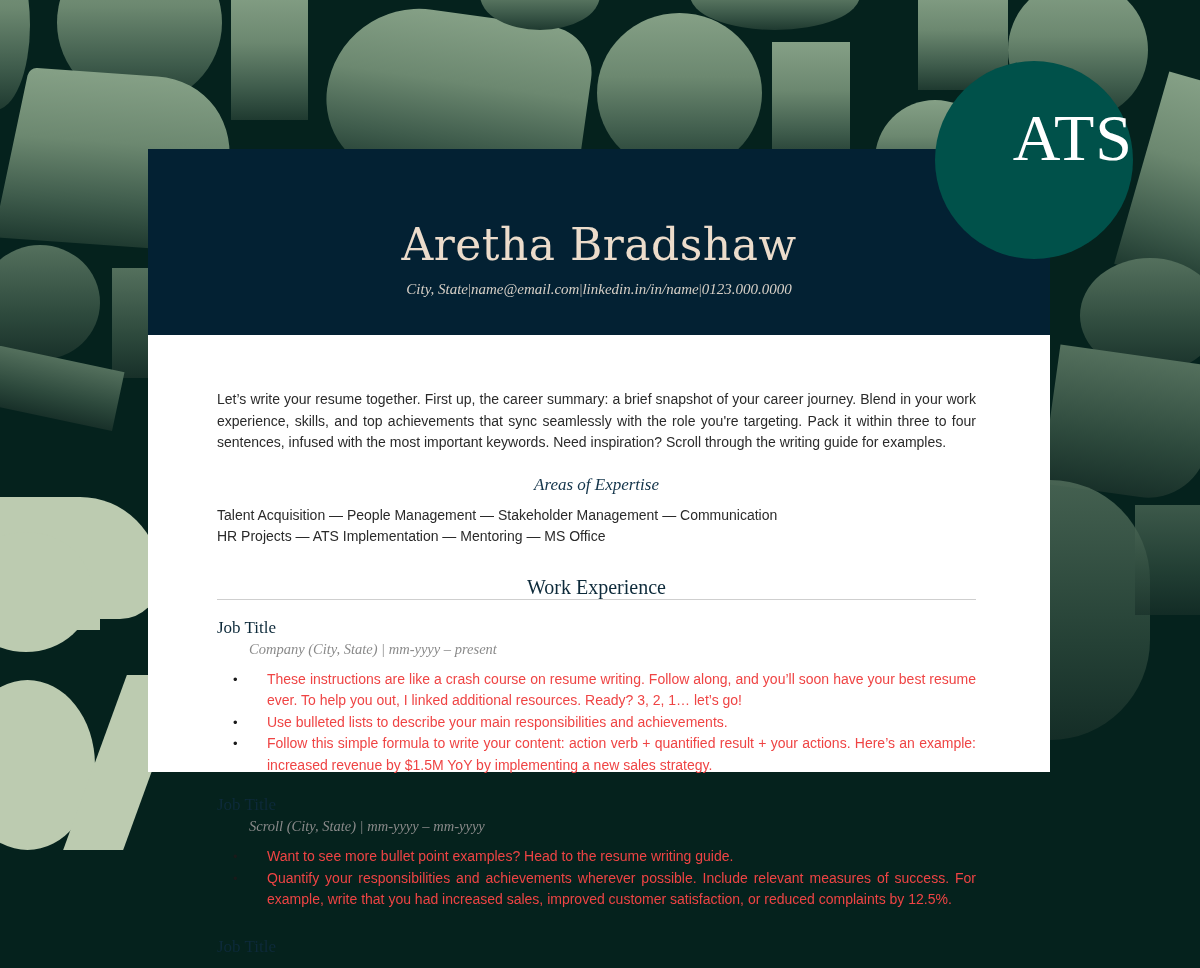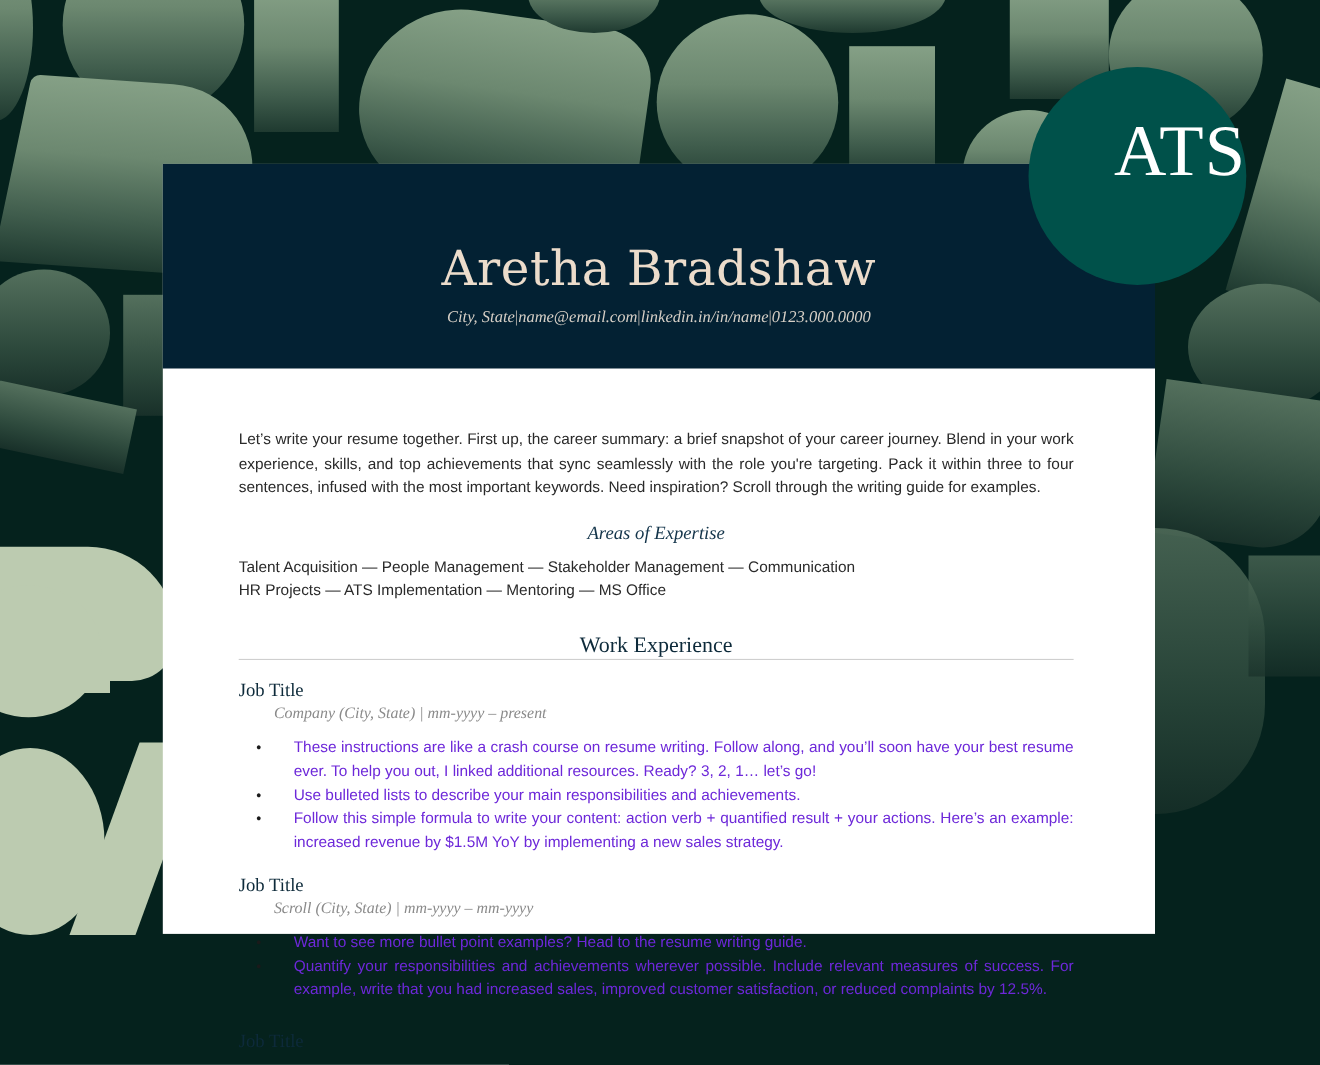--- a/index.html
+++ b/index.html
@@ -5,21 +5,21 @@
   * { box-sizing: border-box; margin: 0; padding: 0; }
   html, body { width: 1200px; height: 968px; overflow: hidden; }
   body { position: relative; background: #05221d; font-family: "Liberation Sans", sans-serif; }
 
   .bg { position: absolute; inset: 0; overflow: hidden; }
   .bg .shape { position: absolute; background: linear-gradient(180deg, #85a086 0%, #6c8870 40%, #3f5c4c 75%, #1f3a30 100%); }
   .bg .light { background: #bccbb0; }
   .bg .dark-fade { background: linear-gradient(180deg, #54705d 0%, #2e4a3d 60%, #183029 100%); }
 
   .resume {
-    position: absolute; left: 148px; top: 149px; width: 902px; height: 700px;
+    position: absolute; left: 148px; top: 149px; width: 902px; height: 623px;
     background: #ffffff;
   }
   .resume-header {
     height: 186px; background: #032133; text-align: center; padding-top: 72px;
   }
   .name {
     font-family: "DejaVu Serif", serif; font-size: 44px; color: #ecdccb;
     letter-spacing: 0.5px; line-height: 1.1;
   }
   .contact {
@@ -42,21 +42,21 @@
     margin-top: 28px; text-align: center; font-family: "Liberation Serif", serif;
     font-size: 20px; color: #0d2a3a; padding-bottom: 0; border-bottom: 1.5px solid #cfcfcf;
   }
   .job { margin-top: 18px; }
   .job + .job { margin-top: 19px; }
   .job-title { font-family: "Liberation Serif", serif; font-size: 17px; color: #0d2a3a; }
   .job-meta { margin-top: 3px; font-family: "Liberation Serif", serif; font-style: italic; font-size: 14.5px; color: #8a8a8a; margin-left: 32px; }
   .bullets { margin-top: 11px; list-style: none; }
   .bullets li {
     position: relative; padding-left: 50px; font-size: 14px; line-height: 21.5px;
-    text-align: justify; color: #6d28d9;
+    text-align: justify; color: #ef4444;
   }
   .bullets li::before {
     content: "\2022"; position: absolute; left: 16px; top: 0; font-size: 13px; color: #1a1a1a;
   }
 
   .badge {
     position: absolute; left: 935px; top: 61px; width: 198px; height: 198px;
     border-radius: 50%; background: #00514a; text-align: right; color: #ffffff;
     font-family: "Liberation Serif", serif;
   }

